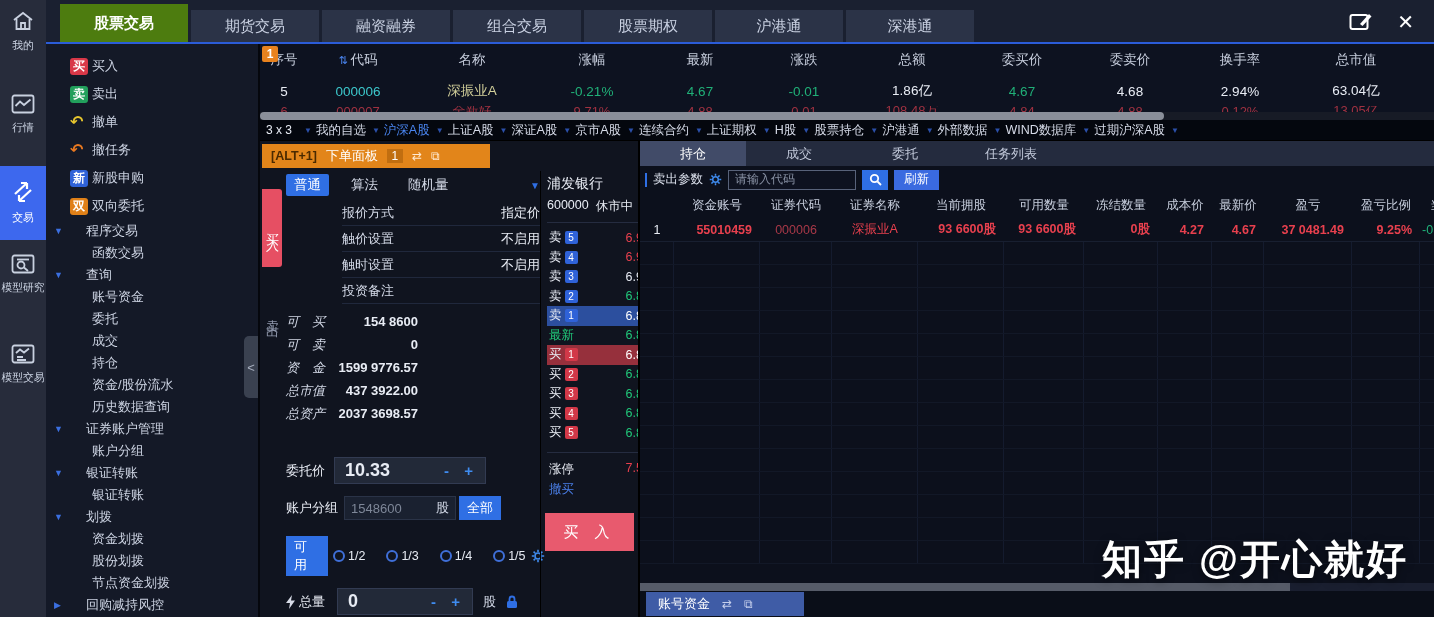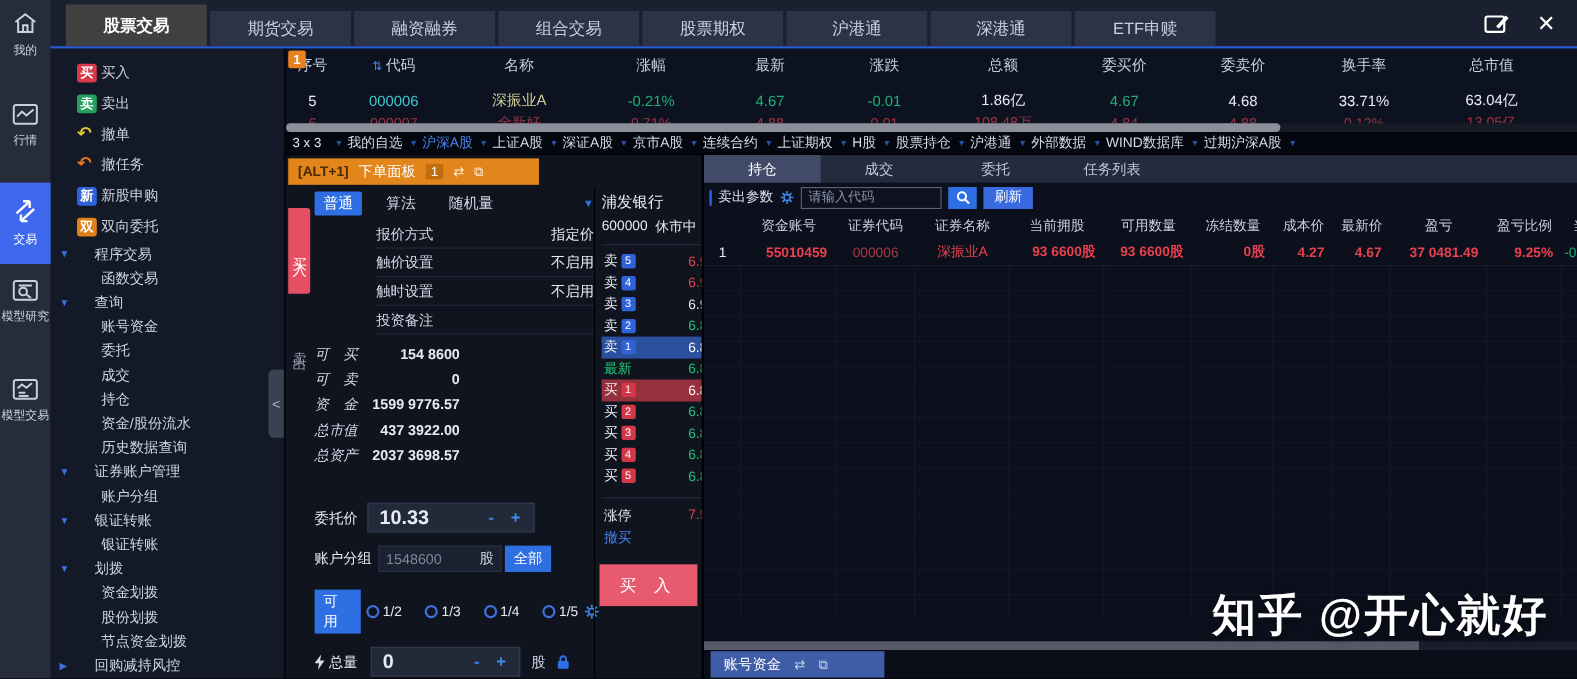--- a/index.html
+++ b/index.html
@@ -3,21 +3,21 @@
 <meta charset="utf-8">
 <style>
 * {margin:0;padding:0;box-sizing:border-box;}
 body {background:#000;font-family:"Liberation Sans","DejaVu Sans",sans-serif;}
 .app {position:relative;width:1434px;height:617px;background:#05070d;overflow:hidden;color:#e8ecf4;font-size:13px;}
 
 
 .topbar {position:absolute;left:0;top:0;width:100%;height:44px;background:#1a2030;border-bottom:2px solid #2b5cd8;display:flex;align-items:flex-end;z-index:4;}
 .top-tabs {display:flex;gap:3px;margin-left:60px;align-items:flex-end;flex:1;}
 .top-tab {width:128px;height:32px;background:#2b3347;color:#c9d1e2;display:flex;align-items:center;justify-content:center;font-size:15px;cursor:pointer;}
-.top-tab.active {background:#404040;color:#fff;height:38px;font-weight:bold;}
+.top-tab.active {background:#4d7c0f;color:#fff;height:38px;font-weight:bold;}
 .win-controls {display:flex;align-items:center;gap:24px;margin:0 20px 10px 0;}
 .win-icon svg {display:block;}
 .win-close {color:#fff;font-size:20px;line-height:1;cursor:pointer;}
 
 
 .sidebar {position:absolute;left:0;top:0;width:46px;height:100%;background:#272c3b;z-index:6;display:flex;flex-direction:column;align-items:center;}
 .side-item {width:100%;display:flex;flex-direction:column;align-items:center;gap:5px;padding:8px 0;color:#c9d1e0;font-size:12px;cursor:pointer;}
 .side-item.active {background:#3d68ee;color:#fff;}
 .side-item:nth-child(1){margin-top:2px;}
 .side-item:nth-child(2){margin-top:24px;}
@@ -193,23 +193,20 @@
         </div>
 
         <div class="top-tab">
           <span>沪港通</span>
         </div>
 
         <div class="top-tab">
           <span>深港通</span>
         </div>
 
-        <div class="top-tab">
-          <span>ETF申赎</span>
-        </div>
       </div>
     <div class="win-controls">
       <span class="win-icon">
         <svg width="24" height="20" viewBox="0 0 24 20">
             <rect x="1.5" y="3" width="17" height="14" rx="2" fill="none" stroke="#fff" stroke-width="2"></rect>
             <path d="M11 12 L20 2 L22.5 4.5 L13.5 14 Z" fill="#fff"></path>
           </svg>
       </span>
       <span class="win-close">✕</span>
     </div>
@@ -431,21 +428,21 @@
       <div class="qs-flex qs-vals">
         <div class="qs-cell c-wht" style="width: 48px;">5</div>
         <div class="qs-cell c-cyan" style="width: 100px;">000006</div>
         <div class="qs-cell c-namey" style="width: 128px;">深振业A</div>
         <div class="qs-cell c-grn" style="width: 112px;">-0.21%</div>
         <div class="qs-cell c-grn" style="width: 104px;">4.67</div>
         <div class="qs-cell c-grn" style="width: 104px;">-0.01</div>
         <div class="qs-cell c-wht" style="width: 112px;">1.86亿</div>
         <div class="qs-cell c-grn" style="width: 108px;">4.67</div>
         <div class="qs-cell c-wht" style="width: 108px;">4.68</div>
-        <div class="qs-cell c-wht" style="width: 112px;">33.71%</div>
+        <div class="qs-cell c-wht" style="width: 112px;">2.94%</div>
         <div class="qs-cell c-wht" style="width: 120px;">63.04亿</div>
       </div>
       <div class="qs-flex qs-partial">
         <div class="qs-cell" style="width: 48px;">6</div>
         <div class="qs-cell" style="width: 100px;">000007</div>
         <div class="qs-cell" style="width: 128px;">全新好</div>
         <div class="qs-cell" style="width: 112px;">9.71%</div>
         <div class="qs-cell" style="width: 104px;">4.88</div>
         <div class="qs-cell" style="width: 104px;">0.01</div>
         <div class="qs-cell" style="width: 112px;">108.48万</div>

